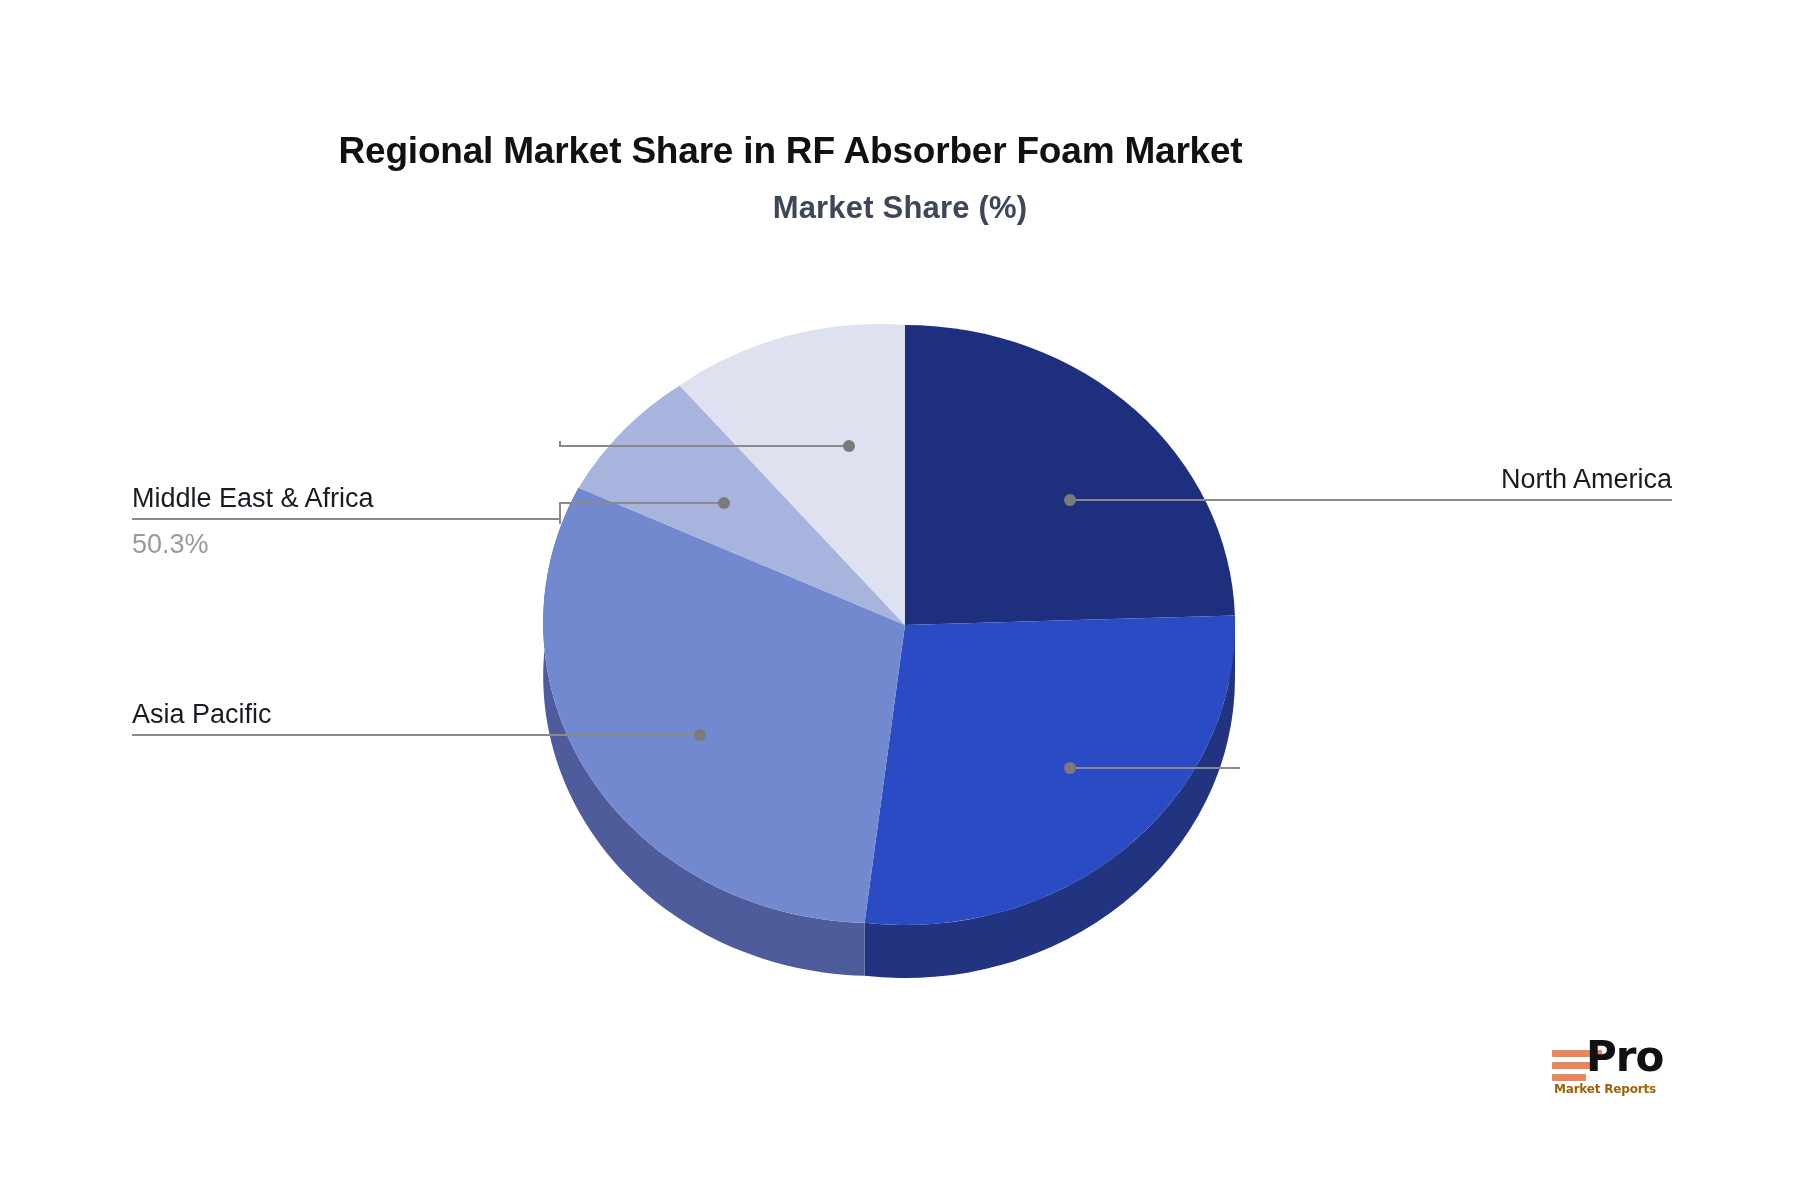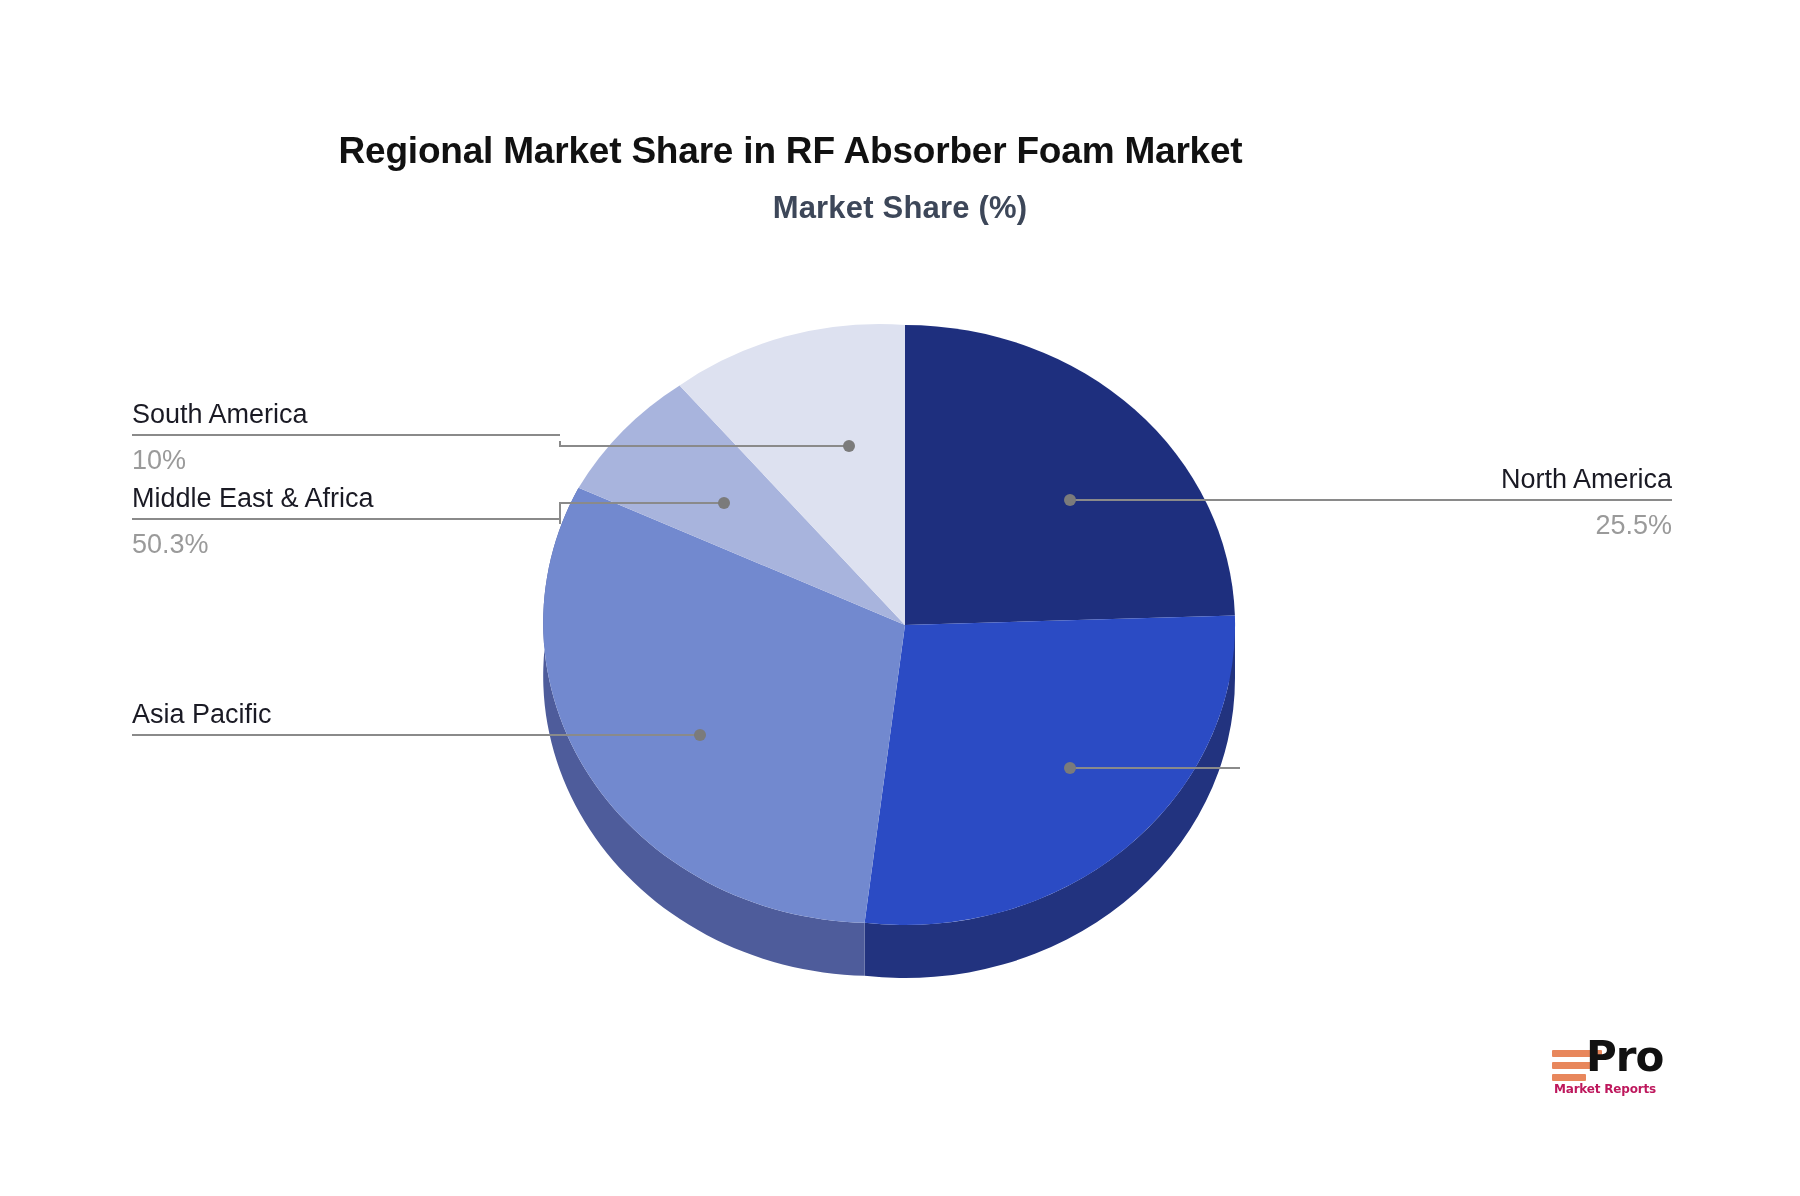--- a/index.html
+++ b/index.html
@@ -52,21 +52,21 @@
   .logo .bar.b3{width:34px;}
   .logo .word{
     position:absolute;left:34px;top:-2px;
     font-family:"DejaVu Sans","Liberation Sans",sans-serif;
     font-size:42px;font-weight:bold;color:#111111;letter-spacing:-1px;
     line-height:1;
   }
   .logo .tag{
     position:absolute;left:2px;top:44px;
     font-family:"DejaVu Sans","Liberation Sans",sans-serif;
-    font-size:12px;font-weight:bold;color:#be185d;letter-spacing:-0.2px;
+    font-size:12px;font-weight:bold;color:#a16207;letter-spacing:-0.2px;
   }
 </style>
 </head>
 <body>
 
 <div id="stage">
 
   <div class="title">Regional Market Share in RF Absorber Foam Market</div>
   <div class="subtitle">Market Share (%)</div>
 
@@ -106,41 +106,35 @@
       <circle cx="700" cy="735" r="6" fill="#7b7b7b" stroke="none"></circle>
 
       <path d="M 1070,500 L 1240,500"></path>
       <circle cx="1070" cy="500" r="6" fill="#7b7b7b" stroke="none"></circle>
 
       <path d="M 1070,768 L 1240,768"></path>
       <circle cx="1070" cy="768" r="6" fill="#7b7b7b" stroke="none"></circle>
     </g>
   </svg>
 
-  <div class="callout left" style="left:132px; top:400px; width:428px;">
-    <div class="name">South America</div>
-    <div class="rule"></div>
-    <div class="pct">10%</div>
-  </div>
 
   <div class="callout left" style="left:132px; top:484px; width:428px;">
     <div class="name">Middle East &amp; Africa</div>
     <div class="rule"></div>
     <div class="pct">50.3%</div>
   </div>
 
   <div class="callout left" style="left:132px; top:700px; width:428px;">
     <div class="name">Asia Pacific</div>
     <div class="rule"></div>
   </div>
 
   <div class="callout right" style="left:1240px; top:465px; width:432px;">
     <div class="name">North America</div>
     <div class="rule"></div>
-    <div class="pct">25.5%</div>
   </div>
 
 
   <div class="logo">
     <div class="bars">
       <div class="bar b1"></div>
       <div class="bar b2"></div>
       <div class="bar b3"></div>
     </div>
     <div class="word">Pro</div>

